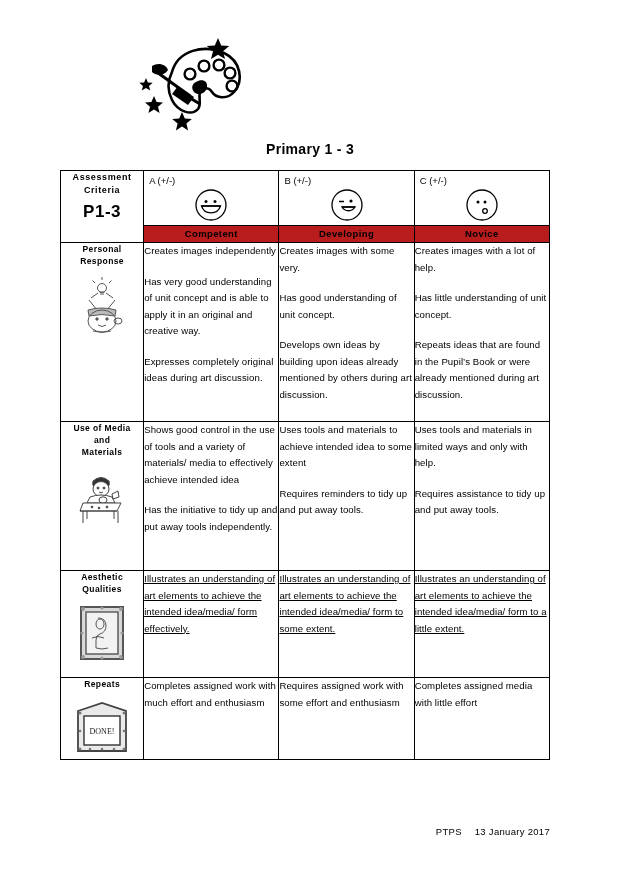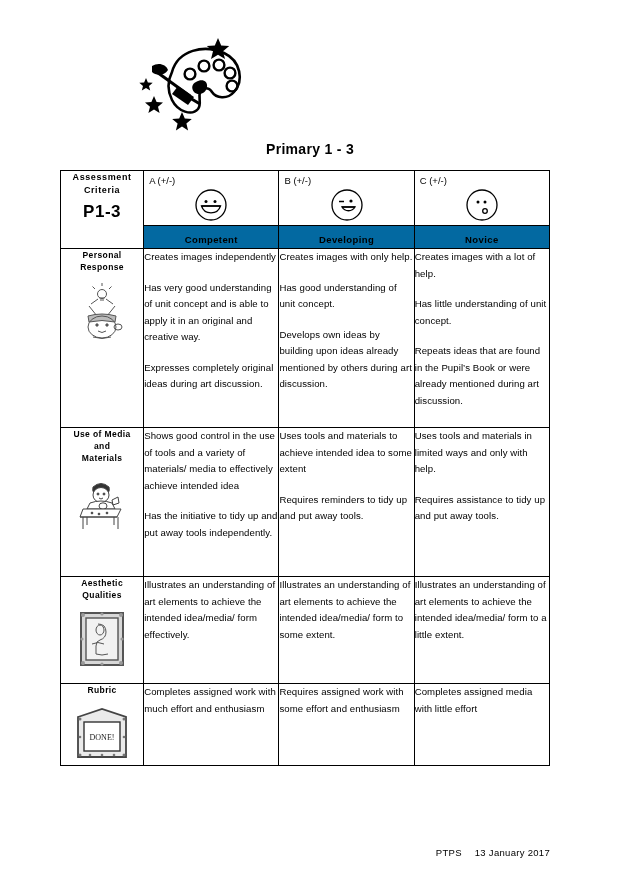--- a/index.html
+++ b/index.html
@@ -111,26 +111,26 @@
     top: 4px;
     font-size: 9.5px;
   }
   .hdr-face {
     position: absolute;
     left: 50%;
     transform: translateX(-50%);
     top: 16px;
   }
   .band {
-    background: #0369a1;
+    background: #b91c1c;
     text-align: center;
     font-size: 9.5px;
     font-weight: bold;
     letter-spacing: 0.4px;
-    padding: 8px 0 3px 0;
+    padding: 2px 0 3px 0;
     border-top: 1px solid #000;
   }
 
   
   .crit-cell {
     text-align: center;
     padding: 6px 3px 6px 3px;
   }
   .crit-label {
     font-size: 8.5px;
@@ -150,28 +150,28 @@
     letter-spacing: 0.08px;
   }
   .body-cell p {
     margin: 0 0 14px 0;
   }
   .body-cell p:last-child { margin-bottom: 0; }
 
   
   .row-personal .body-cell { height: 178px; }
   .row-media    .body-cell { height: 148px; }
-  .row-aesth    .body-cell { height: 106px; }
+  .row-aesth    .body-cell { height: 106px; text-decoration: underline; }
   .row-effort   .body-cell { height: 78px; }
 
   
   .footer {
     position: absolute;
     left: 0;
-    top: 847px;
+    top: 826px;
     width: 550px;
     text-align: right;
     font-size: 9.5px;
     letter-spacing: 0.3px;
   }
   .footer .sep { display: inline-block; width: 7px; }
 </style>
 </head>
 <body>
 
@@ -296,21 +296,21 @@
           </g>
         </svg>
       </div>
     </td>
     <td class="body-cell">
       <p>Creates images independently</p>
       <p>Has very good understanding of unit concept and is able to apply it in an original and creative way.</p>
       <p>Expresses completely original ideas during art discussion.</p>
     </td>
     <td class="body-cell">
-      <p>Creates images with only help.</p>
+      <p>Creates images with some very.</p>
       <p>Has good understanding of unit concept.</p>
       <p>Develops own ideas by building upon ideas already mentioned by others during art discussion.</p>
     </td>
     <td class="body-cell">
       <p>Creates images with a lot of help.</p>
       <p>Has little understanding of unit concept.</p>
       <p>Repeats ideas that are found in the Pupil’s Book or were already mentioned during art discussion.</p>
     </td>
   </tr>
 
@@ -387,21 +387,21 @@
     <td class="body-cell">
       <p>Illustrates an understanding of art elements to achieve the intended idea/media/ form to some extent.</p>
     </td>
     <td class="body-cell">
       <p>Illustrates an understanding of art elements to achieve the intended idea/media/ form to a little extent.</p>
     </td>
   </tr>
 
   <tr class="row-effort">
     <td class="crit-cell">
-      <div class="crit-label">Rubric</div>
+      <div class="crit-label">Repeats</div>
       <div class="crit-icon">
         <svg width="56" height="56" viewBox="0 0 56 56">
           <path d="M4 12 L28 4 L52 12 L52 52 L4 52 Z" fill="#eaeaea" stroke="#444" stroke-width="1.8"></path>
           <rect x="10" y="17" width="36" height="29" fill="#ffffff" stroke="#333" stroke-width="1.4"></rect>
           <text x="28" y="35" font-family="'Liberation Serif', serif" font-size="8" text-anchor="middle" fill="#222">DONE!</text>
           <g fill="#777">
             <circle cx="6" cy="14" r="1.5"></circle>
                   <circle cx="50" cy="14" r="1.5"></circle>
             <circle cx="6" cy="50" r="1.5"></circle>
                   <circle cx="50" cy="50" r="1.5"></circle>

